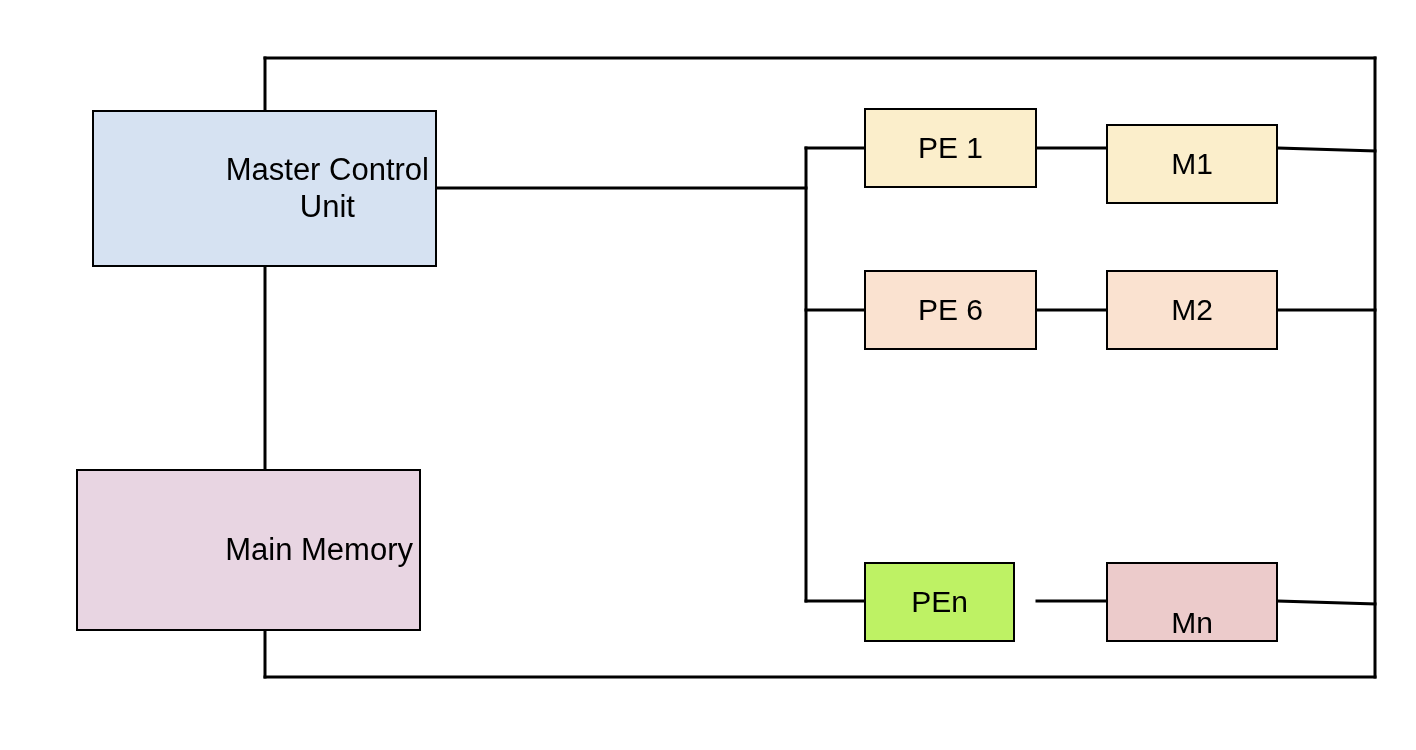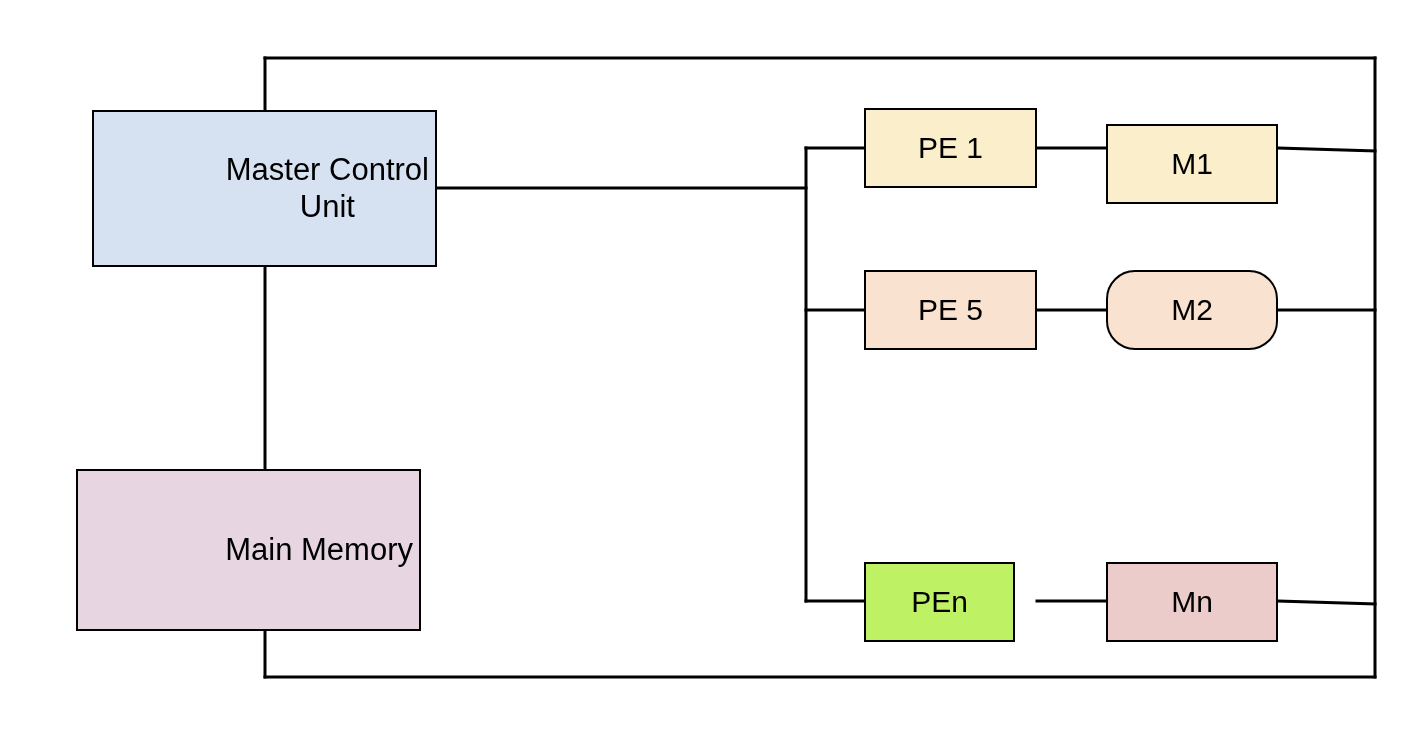--- a/index.html
+++ b/index.html
@@ -86,27 +86,27 @@
       <div class="node-box big-node" style="left: 76px; top: 469px; width: 345px; height: 162px; background: rgb(232, 213, 226); border-color: rgb(0, 0, 0);">
         <span class="node-label">Main Memory</span>
       </div>
       <div class="node-box small-node" style="left: 864px; top: 108px; width: 173px; height: 80px; background: rgb(251, 238, 203); border-color: rgb(0, 0, 0);">
         <span class="node-label">PE 1</span>
       </div>
       <div class="node-box small-node" style="left: 1106px; top: 108px; width: 172px; height: 80px; background: rgb(251, 238, 203); border-color: rgb(0, 0, 0); margin-top: 16px;">
         <span class="node-label">M1</span>
       </div>
       <div class="node-box small-node" style="left: 864px; top: 270px; width: 173px; height: 80px; background: rgb(250, 226, 208); border-color: rgb(0, 0, 0);">
-        <span class="node-label">PE 5</span>
+        <span class="node-label">PE 6</span>
       </div>
-      <div class="node-box small-node" style="left: 1106px; top: 270px; width: 172px; height: 80px; background: rgb(250, 226, 208); border-color: rgb(0, 0, 0); border-radius: 29px;">
+      <div class="node-box small-node" style="left: 1106px; top: 270px; width: 172px; height: 80px; background: rgb(250, 226, 208); border-color: rgb(0, 0, 0);">
         <span class="node-label">M2</span>
       </div>
       <div class="node-box small-node" style="left: 864px; top: 562px; width: 151px; height: 80px; background: #bef264; border-color: rgb(0, 0, 0);">
         <span class="node-label">PEn</span>
       </div>
-      <div class="node-box small-node" style="left: 1106px; top: 562px; width: 172px; height: 80px; background: rgb(236, 203, 203); border-color: rgb(0, 0, 0);">
+      <div class="node-box small-node" style="left: 1106px; top: 562px; width: 172px; height: 80px; background: rgb(236, 203, 203); border-color: rgb(0, 0, 0); align-items: flex-end;">
         <span class="node-label">Mn</span>
       </div>
     </div>
 
 
 </div>
 
 </body></html>

